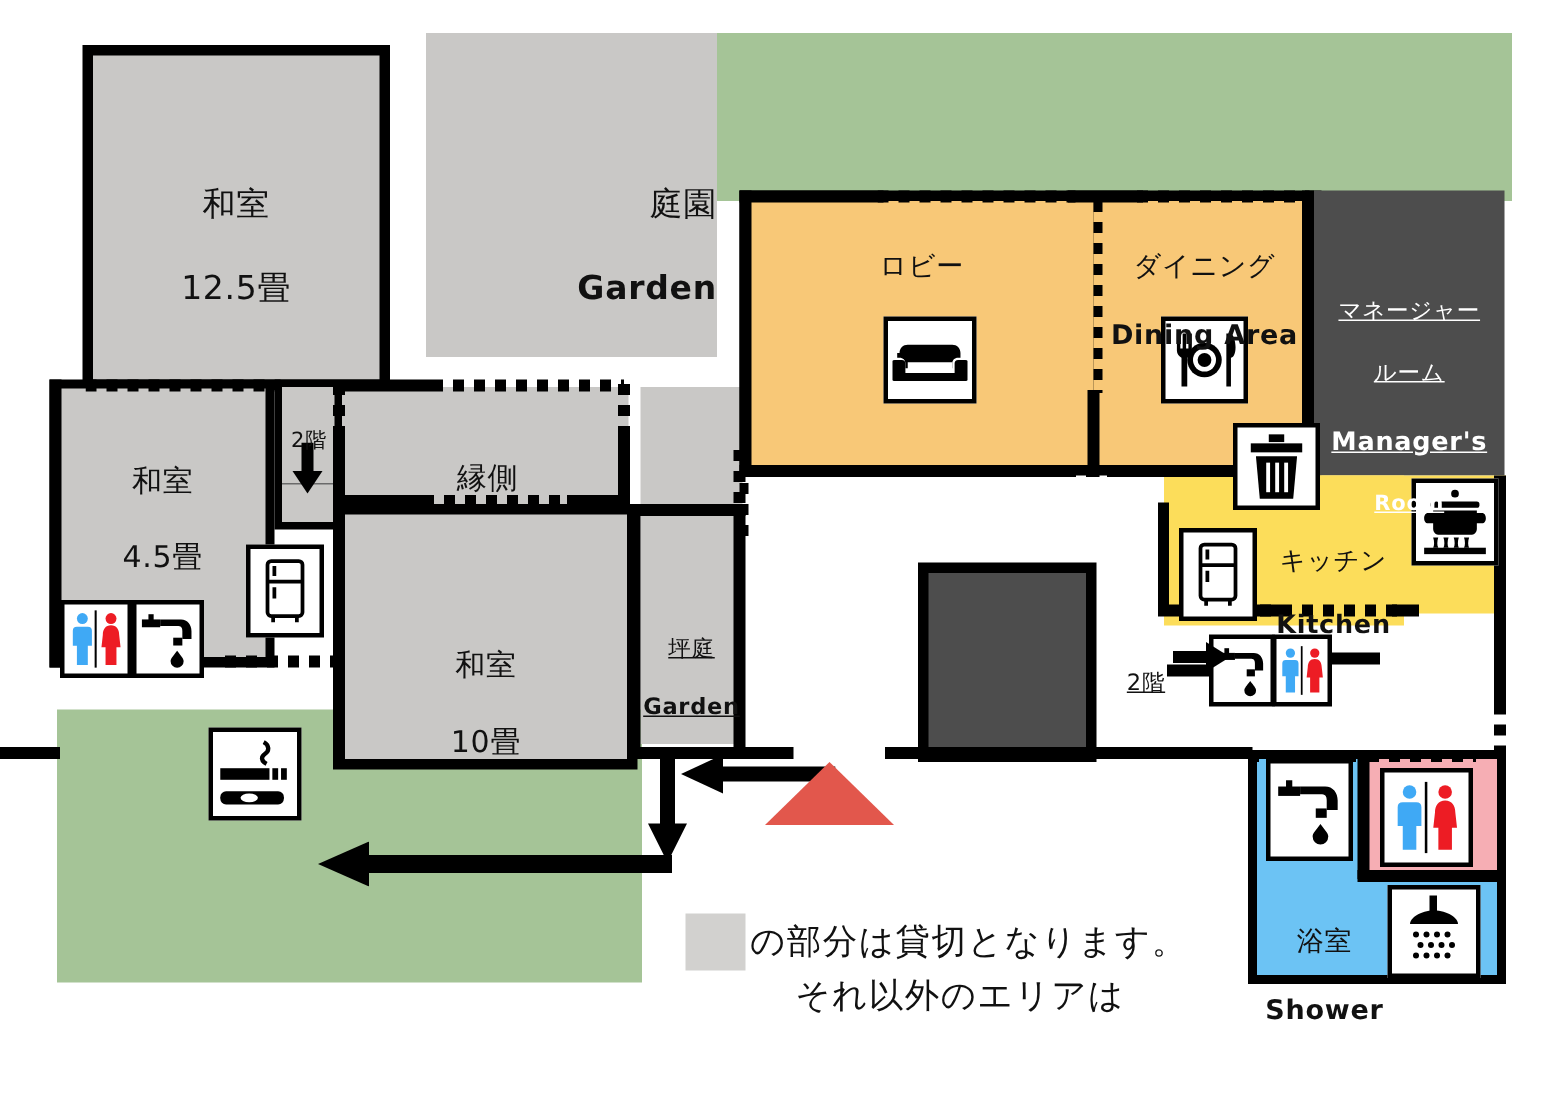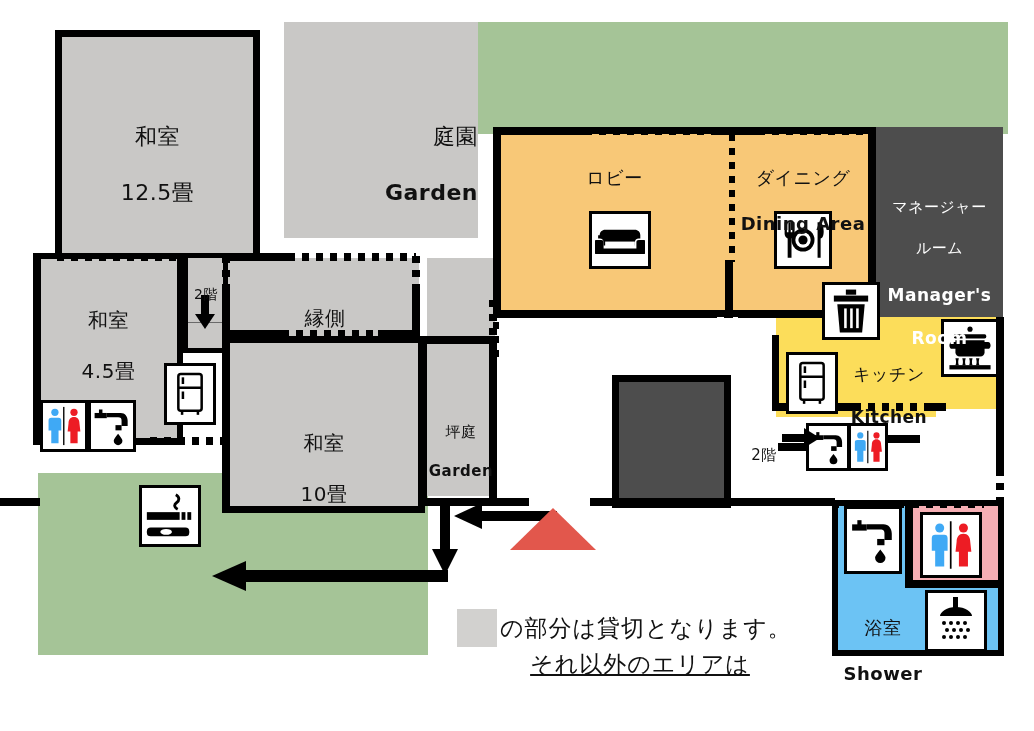--- a/index.html
+++ b/index.html
@@ -52,21 +52,21 @@
     pointer-events:none;
   }
   .lbl .jp{display:block;font-weight:500;}
   .lbl .en{display:block;font-weight:700;}
   .lbl-white{color:#ffffff;}
 
   .f22{font-size:22px;}
   .f20{font-size:20px;}
   .f18{font-size:18px;}
   .f17{font-size:17px;}
-  .f15{font-size:15px;}
+  .f15{font-size:15px;text-decoration:underline;}
   .f14{font-size:14px;}
 
   
   .iconbox{
     position:absolute;
     background:#fff;
     border:3px solid #000;
     display:flex;align-items:center;justify-content:center;
     box-sizing:border-box;
   }
@@ -412,21 +412,21 @@
 
   <div class="lbl f18" style="left:729px;top:143px;width:148px;">
     <span class="jp">ダイニング</span>
     <span class="en">Dining Area</span>
   </div>
 
   <div class="lbl lbl-white f15" style="left:876px;top:177px;width:127px;line-height:1.35;">
     <span class="jp">マネージャー</span>
     <span class="jp">ルーム</span>
     <span class="en" style="font-size:17px;margin-top:6px;">Manager's</span>
-    <span class="en" style="font-size:17px;">Room</span>
+    <span class="en" style="font-size:14px;">Room</span>
   </div>
 
   <div class="lbl f17" style="left:830px;top:342px;width:118px;">
     <span class="jp">キッチン</span>
     <span class="en">Kitchen</span>
   </div>
 
   <div class="lbl f18" style="left:843px;top:593px;width:80px;">
     <span class="jp">浴室</span>
     <span class="en">Shower</span>
@@ -438,15 +438,15 @@
     <span class="jp">2階</span>
   </div>
 
   <div class="lbl f15" style="left:742px;top:427px;width:44px;">
     <span class="jp">2階</span>
   </div>
 
   <div class="legendswatch" style="left:457px;top:609px;width:40px;height:38px;"></div>
 
   <div class="legend-line legend" style="left:500px;top:612px;text-align:left;">の部分は貸切となります。</div>
-  <div class="legend-line legend" style="left:405px;top:648px;width:470px;text-decoration:underline;">それ以外のエリアは</div>
+  <div class="legend-line legend" style="left:405px;top:648px;width:470px;">それ以外のエリアは</div>
 
 </div>
 
 </body></html>

